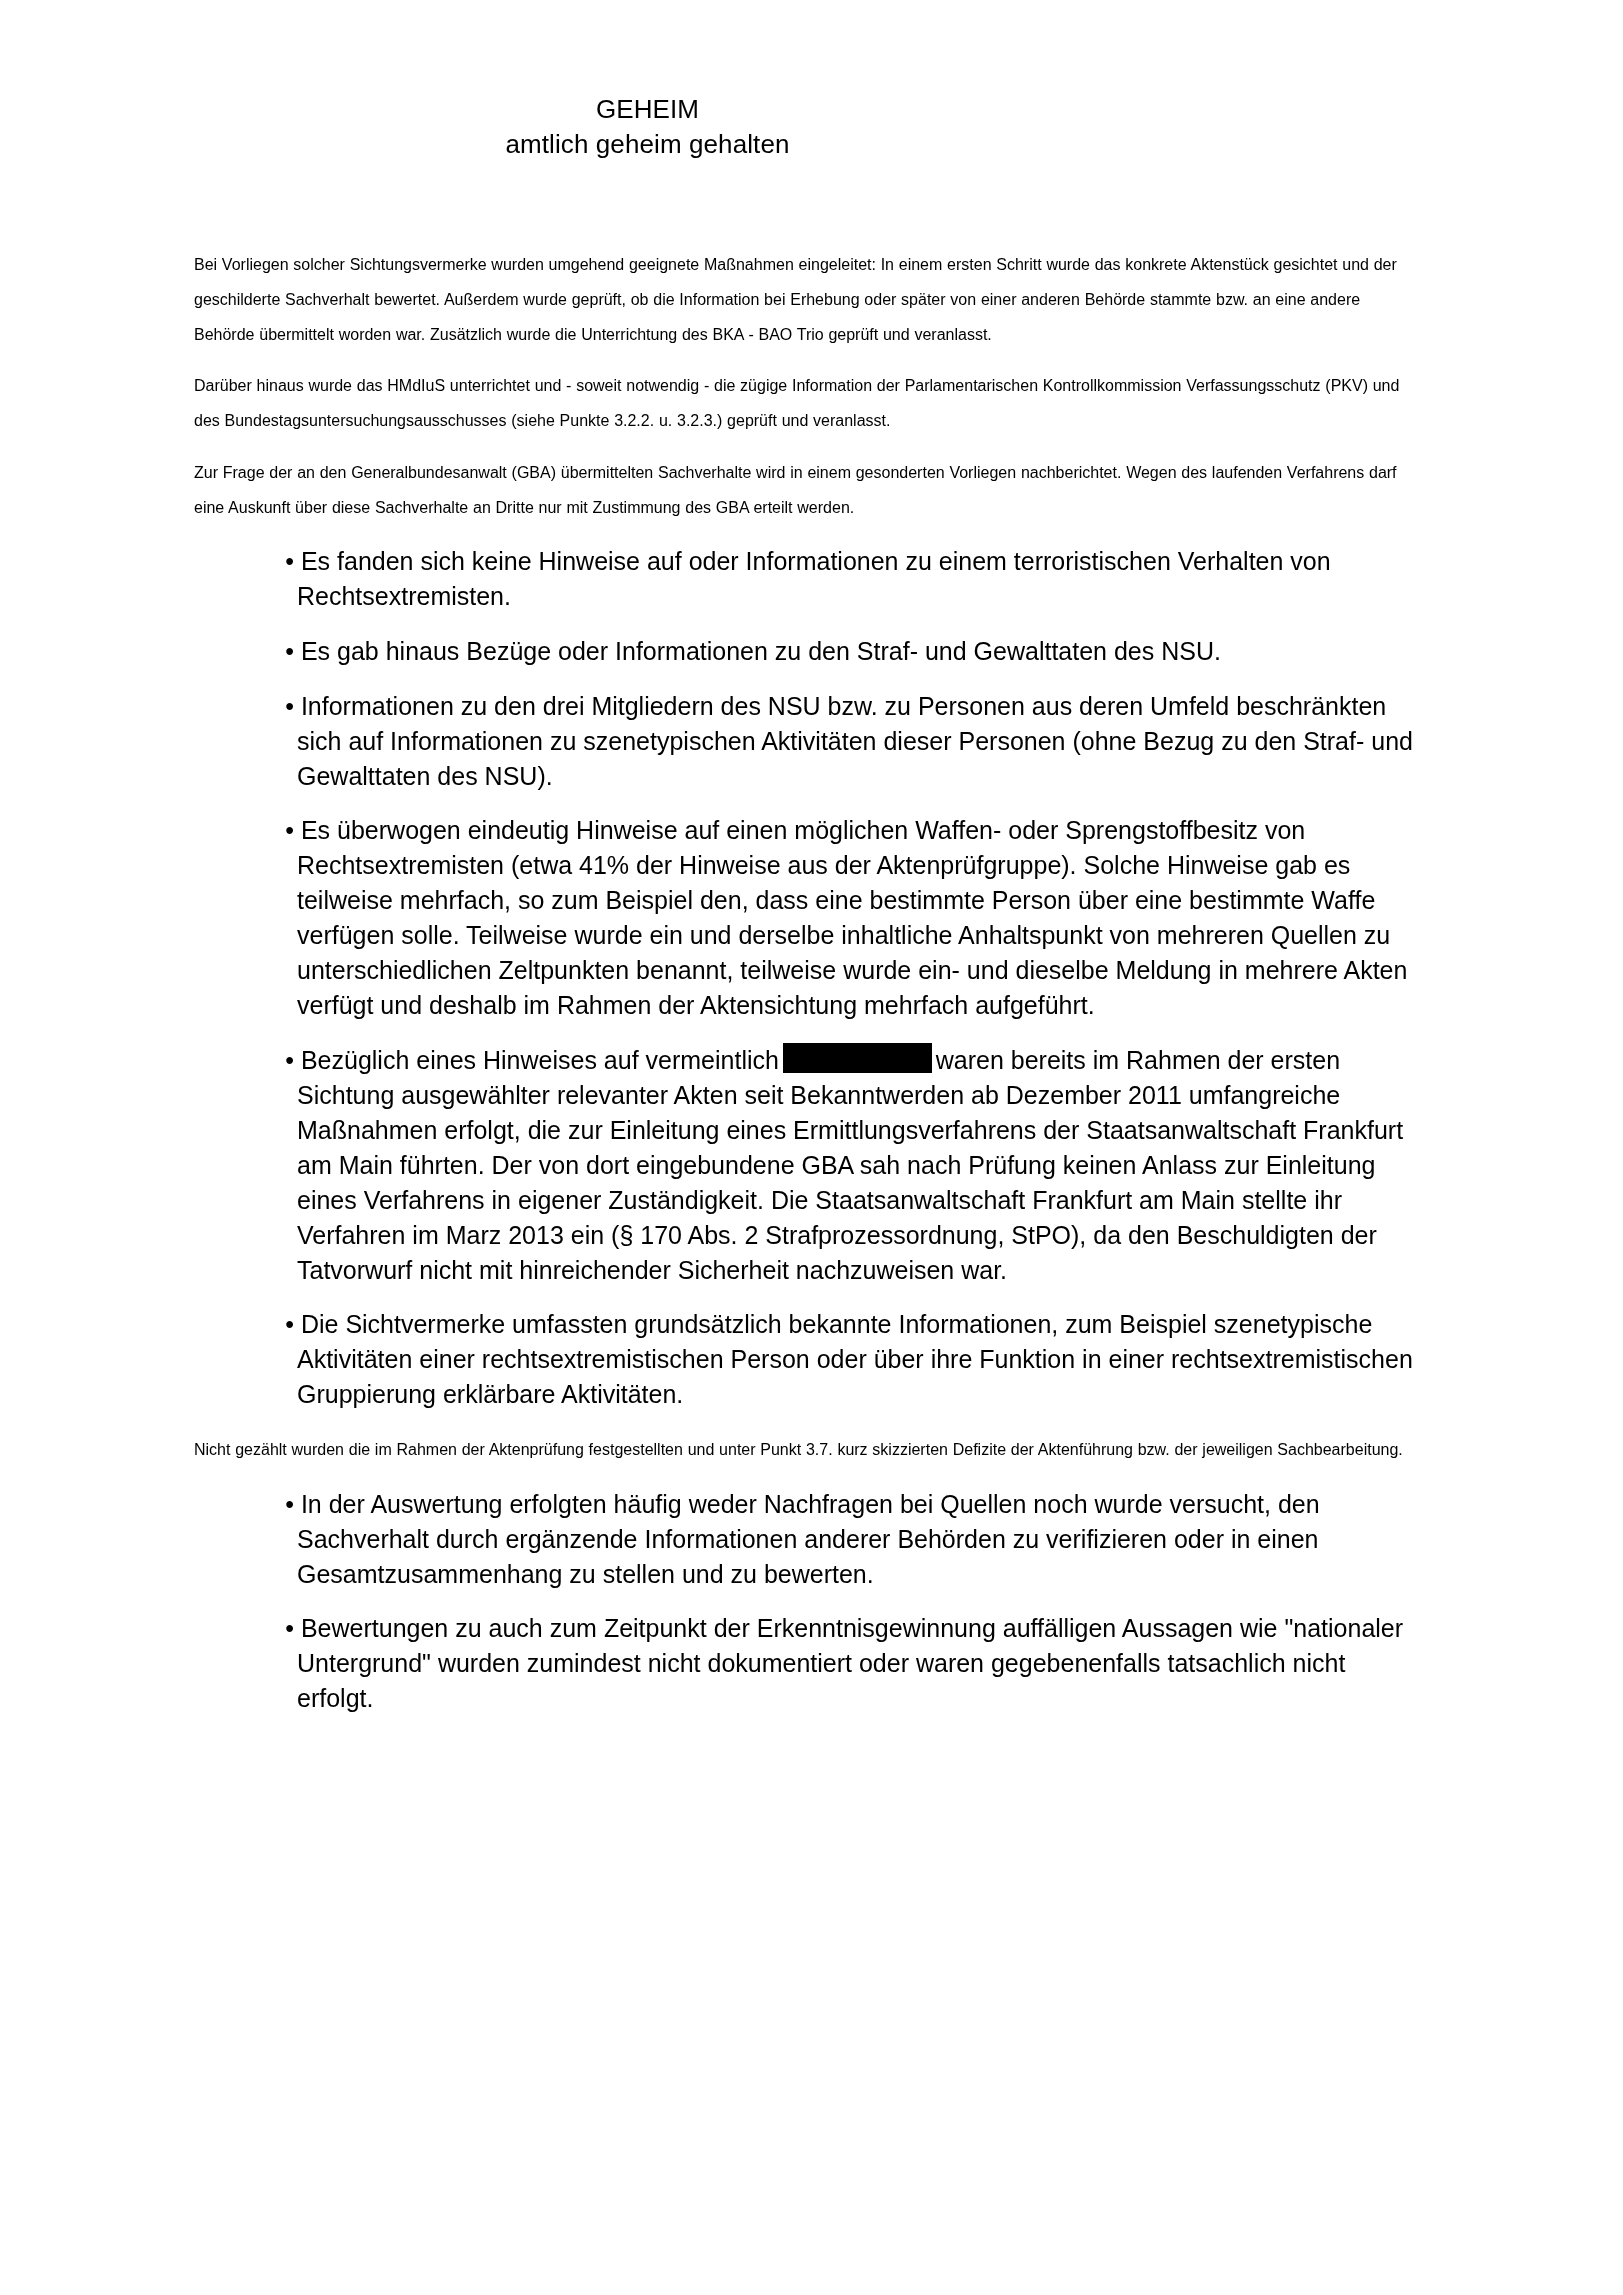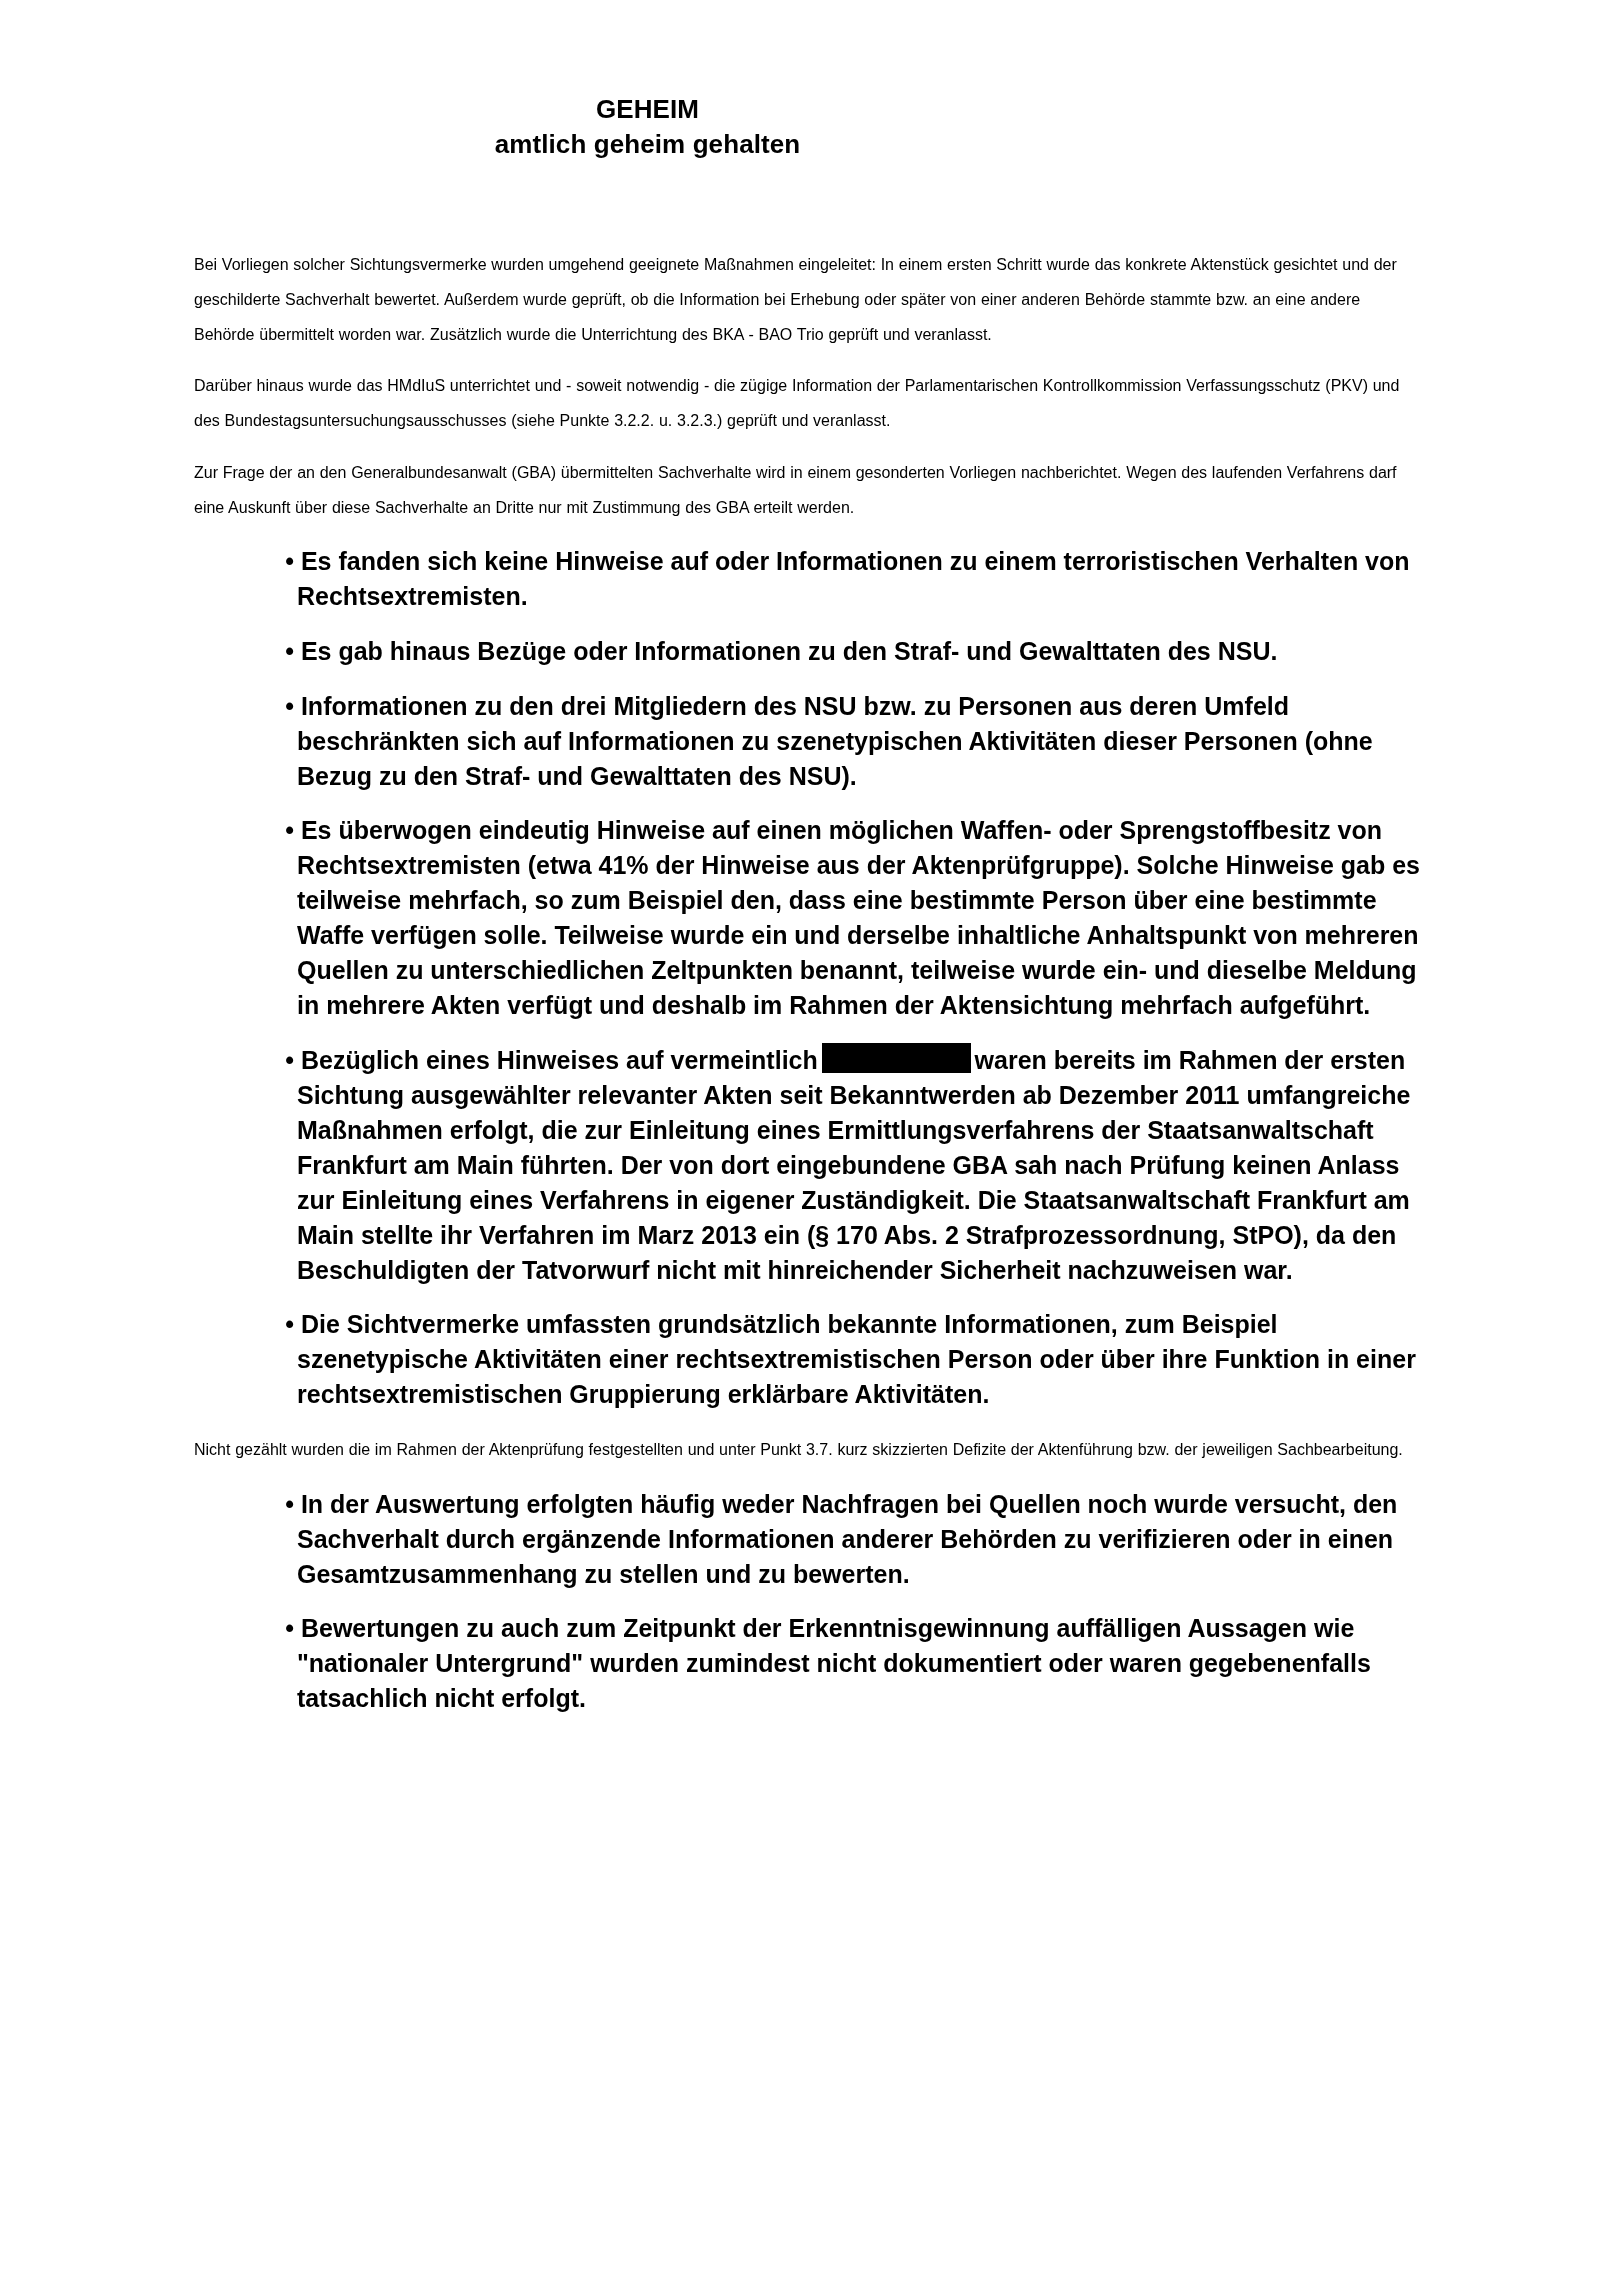--- a/index.html
+++ b/index.html
@@ -24,21 +24,20 @@
   
   .doc-header {
     position: absolute;
     top: 92px;
     left: 0;
     width: 1295px;
     text-align: center;
     font-size: 26px;
     line-height: 35px;
     letter-spacing: 0.1px;
-    font-weight: bold;
   }
   .doc-header .line {
     display: block;
     white-space: pre;
   }
 
   
   .body-block {
     position: absolute;
     top: 247px;
@@ -52,21 +51,20 @@
     text-align: left;
     margin: 0 0 16.4px 0;
     hyphens: none;
     word-spacing: 0.3px;
   }
 
   .bullet-list {
     list-style: none;
     margin: 0;
     padding: 0;
-    font-weight: bold;
   }
 
   .bullet {
     position: relative;
     font-size: 25px;
     line-height: 35px;
     margin: 0 0 19.6px 0;
     padding-left: 103px;
     text-indent: -11.8px;
     width: 1230px;

